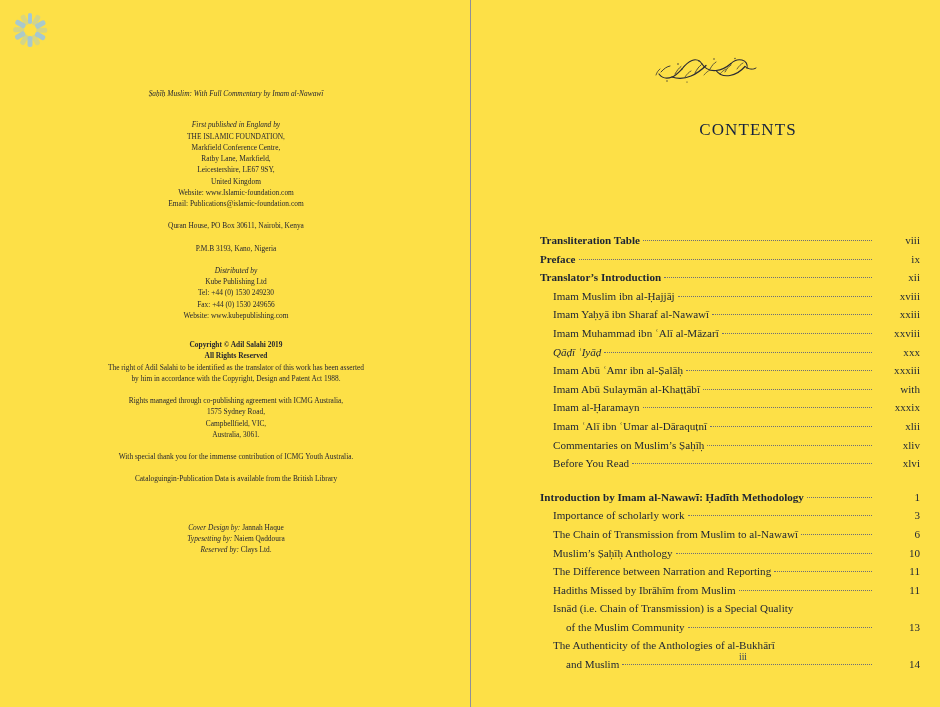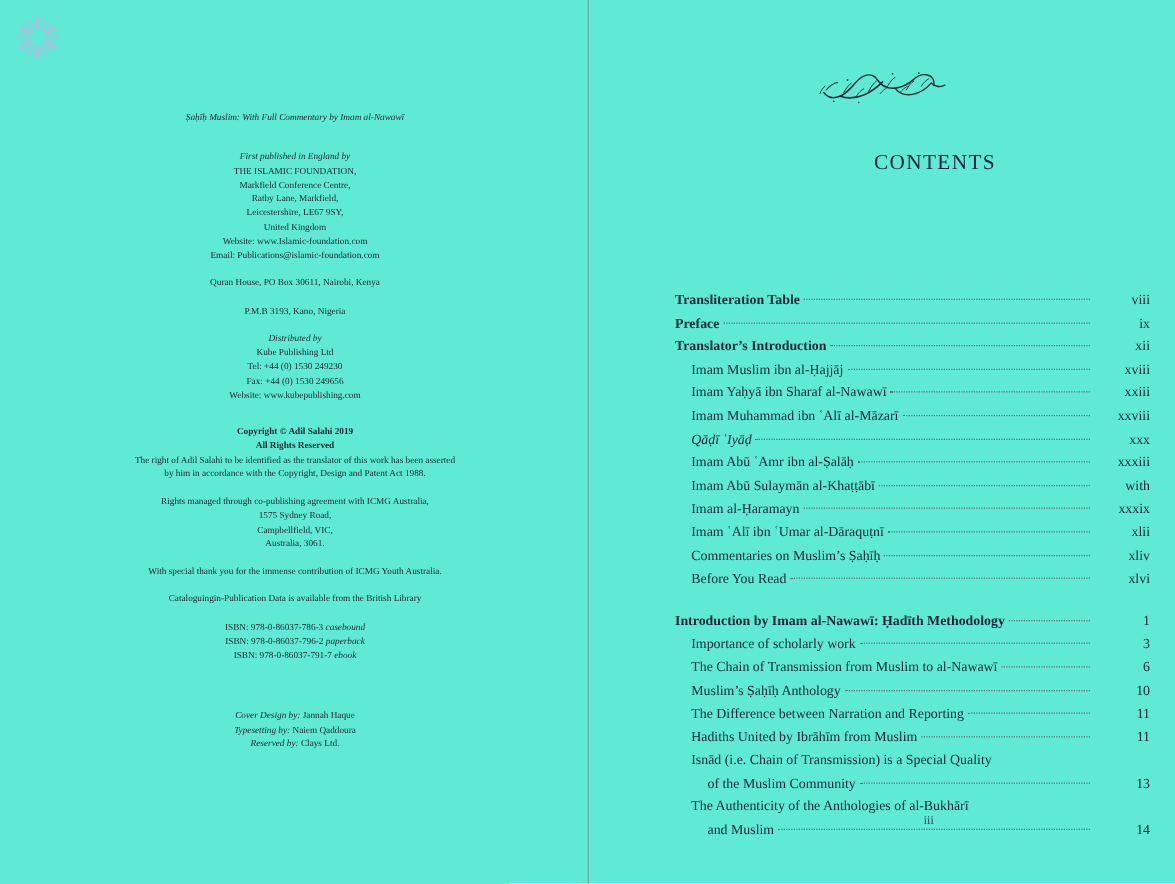--- a/index.html
+++ b/index.html
@@ -18,21 +18,21 @@
 
   
   .spread {
     position: absolute;
     inset: 0;
     display: flex;
   }
   .page {
     position: relative;
     height: 100%;
-    background: #5eead4;
+    background: #fde047;
   }
   .page-left  { width: 470px; }
   .page-right { width: 470px; }
   .gutter-rule {
     position: absolute;
     left: 470px;
     top: 0;
     width: 1px;
     height: 100%;
     background: #8f8f99;
@@ -241,25 +241,20 @@
       </div>
 
       <div class="blk">
         <span class="ln">With special thank you for the immense contribution of ICMG Youth Australia.</span>
       </div>
 
       <div class="blk">
         <span class="ln">Cataloguingin-Publication Data is available from the British Library</span>
       </div>
 
-      <div class="blk">
-        <span class="ln"><span>ISBN: 978-0-86037-786-3</span> <span class="it">casebound</span></span>
-        <span class="ln"><span>ISBN: 978-0-86037-796-2</span> <span class="it">paperback</span></span>
-        <span class="ln"><span>ISBN: 978-0-86037-791-7</span> <span class="it">ebook</span></span>
-      </div>
 
       <div class="gap-lg"></div>
 
       <div class="blk">
         <span class="ln"><span class="it">Cover Design by:</span> <span>Jannah Haque</span></span>
         <span class="ln"><span class="it">Typesetting by:</span> <span>Naiem Qaddoura</span></span>
         <span class="ln"><span class="it">Reserved by:</span> <span>Clays Ltd.</span></span>
       </div>
 
     </div>
@@ -387,21 +382,21 @@
           <span class="label">Muslim’s Ṣaḥīḥ Anthology</span>
           <span class="leader"></span>
           <span class="pnum">10</span>
         </div>
         <div class="toc-row level-1">
           <span class="label">The Difference between Narration and Reporting</span>
           <span class="leader"></span>
           <span class="pnum">11</span>
         </div>
         <div class="toc-row level-1">
-          <span class="label">Hadiths United by Ibrāhīm from Muslim</span>
+          <span class="label">Hadiths Missed by Ibrāhīm from Muslim</span>
           <span class="leader"></span>
           <span class="pnum">11</span>
         </div>
         <div class="toc-row level-1 wrap-first">
           <span class="label">Isnād (i.e. Chain of Transmission) is a Special Quality</span>
           <span class="leader"></span>
           <span class="pnum"></span>
         </div>
         <div class="toc-row level-1 wrap-second">
           <span class="label">of the Muslim Community</span>

